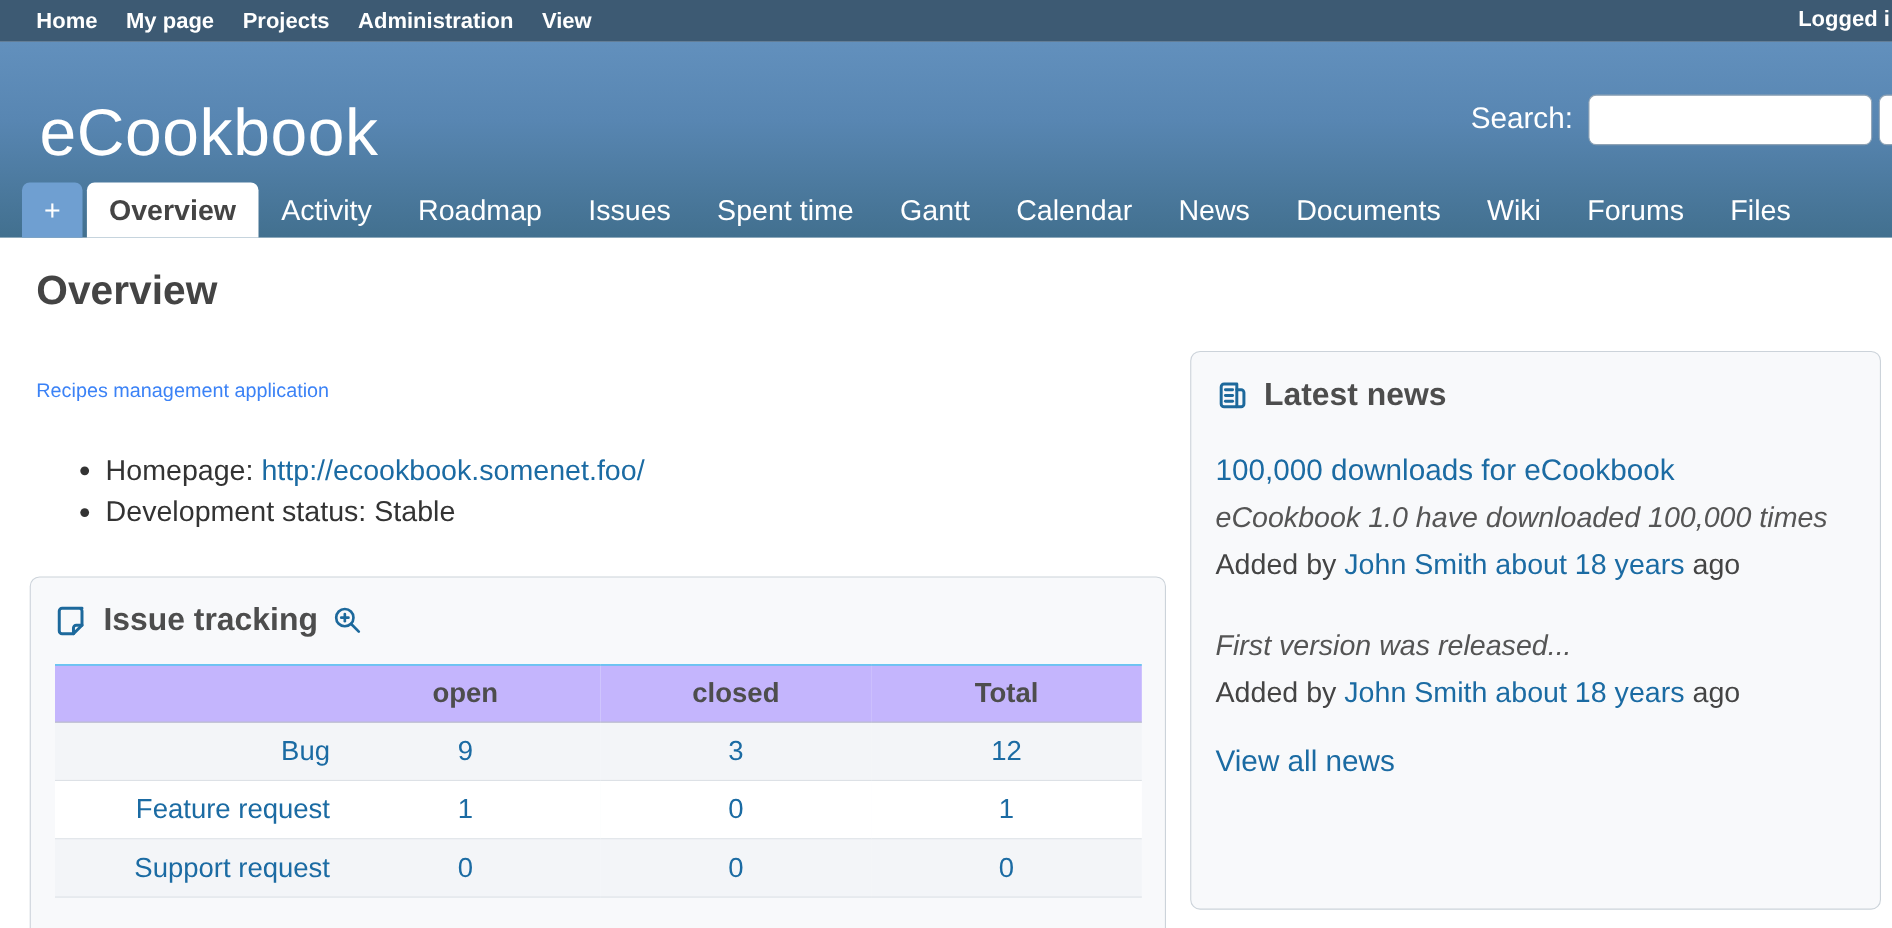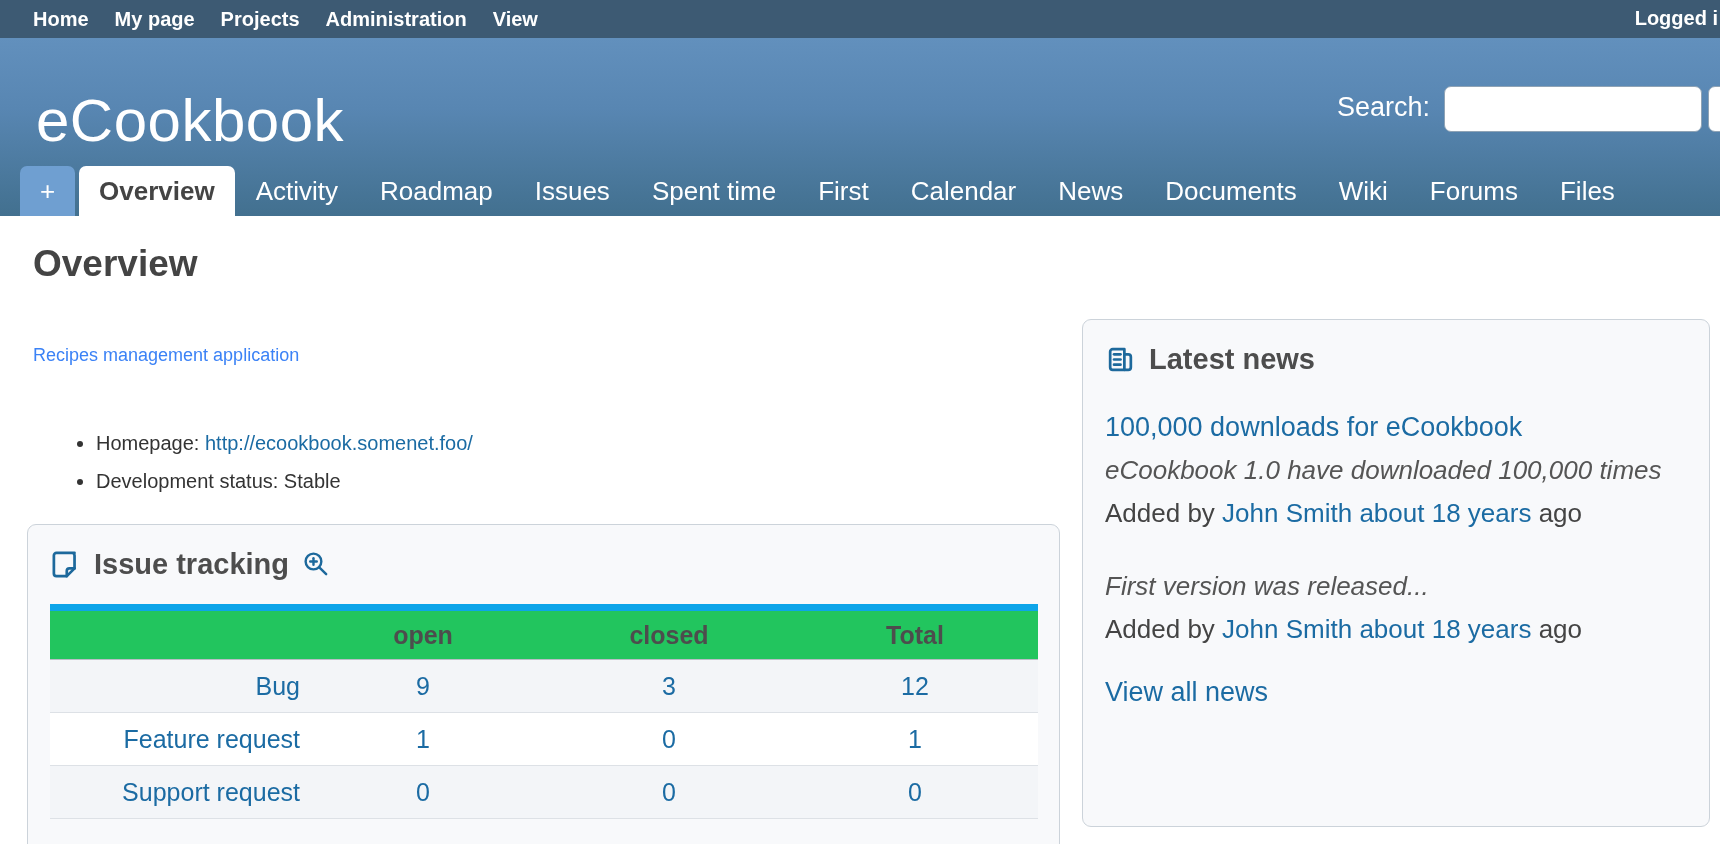--- a/index.html
+++ b/index.html
@@ -35,37 +35,37 @@
     justify-content:center; margin-right:4px; cursor:pointer; }
   .tab { height:50px; line-height:50px; padding:0 21px; color:#fff; font-size:26px;
     white-space:nowrap; cursor:pointer; }
   .tab.active { background:#fff; color:#444; font-weight:bold; border-radius:7px 7px 0 0;
     padding:0 20px; }
 
   
   .page-title { position:absolute; left:33px; top:243px; font-size:37px;
     font-weight:bold; color:#444; }
   .description { position:absolute; left:33px; top:345px; font-size:18px; color:#3b82f6; }
-  .bullets { position:absolute; left:64px; top:424px; font-size:20px; color:#333; }
+  .bullets { position:absolute; left:64px; top:408px; font-size:26px; color:#333; }
   .bullets li { list-style:disc; margin-left:32px; line-height:38px; }
   a.link { color:#1b6ba3; }
 
   
   .box { position:absolute; background:#f8f9fb; border:1px solid #ccd3da;
     border-radius:9px; }
   .box-title { display:flex; align-items:center; gap:13px; font-size:29px;
     font-weight:bold; color:#4d4d4d; }
   .issue-box { left:27px; top:524px; width:1033px; height:360px; padding:23px 22px; }
   .news-box  { left:1082px; top:319px; width:628px; height:508px; padding:23px 22px; }
 
   
   .issue-table { width:988px; margin-top:23px; border-collapse:collapse;
     table-layout:fixed; font-size:25px; }
   .issue-table col.c0 { width:250px; } .issue-table col.cn { width:246px; }
-  .issue-table thead th { background:#22c55e; border-top:7px solid #0ea5e9;
+  .issue-table thead th { background:#c4b5fd; border-top:1px solid #0ea5e9;
     border-bottom:1px solid #b9bec6; height:52px; font-weight:bold; color:#4d4d4d;
     text-align:center; }
   .issue-table thead th:first-child { text-align:left; }
   .issue-table tbody td { height:53px; text-align:center;
     border-bottom:1px solid #dde1e6; }
   .issue-table tbody td:first-child { text-align:right; padding-left:6px; }
   .issue-table tbody tr.alt { background:#f3f5f8; }
   .issue-table tbody tr.plain { background:#ffffff; }
 
   
@@ -99,21 +99,21 @@
     <div class="jump-box"></div>
   </div>
 
   <div class="tabs">
     <div class="tab-add">+</div>
     <div class="tab active">Overview</div>
     <div class="tab">Activity</div>
     <div class="tab">Roadmap</div>
     <div class="tab">Issues</div>
     <div class="tab">Spent time</div>
-    <div class="tab">First</div>
+    <div class="tab">Gantt</div>
     <div class="tab">Calendar</div>
     <div class="tab">News</div>
     <div class="tab">Documents</div>
     <div class="tab">Wiki</div>
     <div class="tab">Forums</div>
     <div class="tab">Files</div>
   </div>
 </div>
 
 <h2 class="page-title">Overview</h2>

